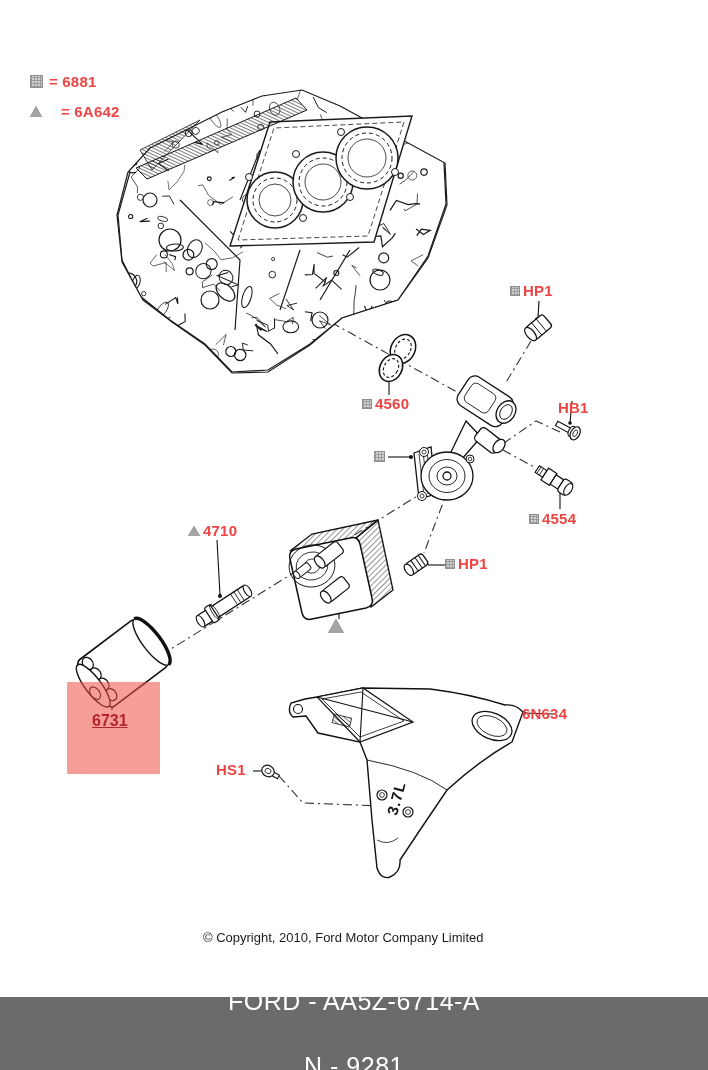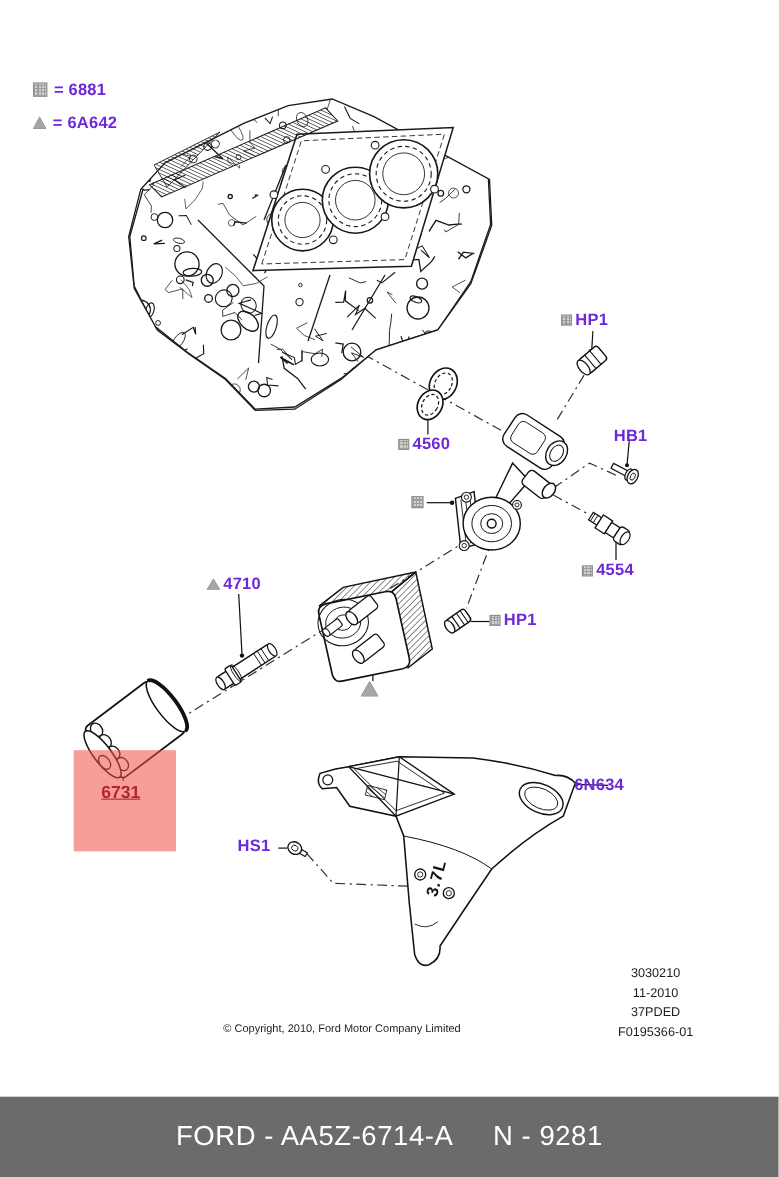--- a/index.html
+++ b/index.html
@@ -1,21 +1,21 @@
 <!DOCTYPE html>
 <html><head>
 <meta charset="utf-8">
 <style>
   html,body{margin:0;padding:0;background:#e8e8e8;}
   .stage{position:relative;width:708px;height:1070px;background:#ffffff;overflow:hidden;
          font-family:"Liberation Sans", sans-serif;}
   svg{position:absolute;left:0;top:0;}
   
   .callout{position:absolute;display:flex;align-items:center;gap:3px;
-           font-weight:bold;font-size:15px;color:#6d28d9;white-space:nowrap;cursor:pointer;}
+           font-weight:bold;font-size:15px;color:#ef4444;white-space:nowrap;cursor:pointer;}
   .callout .txt{letter-spacing:0.2px;}
   
   .sq{display:inline-block;background:
       repeating-linear-gradient(0deg,#9c9c9c 0 1px,transparent 1px 3px),
       repeating-linear-gradient(90deg,#9c9c9c 0 1px,transparent 1px 3px),#d2d2d2;
       border:1px solid #8e8e8e;box-sizing:border-box;}
   .sq.s10{width:10px;height:10px;}
   .sq.s11{width:11px;height:11px;}
   .sq.s13{width:13px;height:13px;}
   
@@ -24,27 +24,27 @@
        filter:drop-shadow(0 0 0.5px #555);}
   .tri.small{border-left-width:6px;border-right-width:6px;border-bottom-width:10px;}
   .tri.big{border-left-width:8.5px;border-right-width:8.5px;border-bottom-width:14px;}
   .marker{position:absolute;}
   
   .hotbox{position:absolute;left:67px;top:682px;width:93px;height:92px;
           background:rgba(238,80,70,0.55);cursor:pointer;}
   .hotlabel{position:absolute;left:92px;top:712px;font-weight:bold;font-size:16px;
             color:#b3262c;cursor:pointer;text-decoration:underline;}
   
-  .copyright{position:absolute;left:203px;top:930px;font-size:10px;color:#1c1c1c;}
+  .copyright{position:absolute;left:203px;top:930px;font-size:13px;color:#1c1c1c;}
   .docblock{position:absolute;left:536px;top:876px;width:120px;text-align:center;
             font-size:11.5px;line-height:18px;color:#1c1c1c;}
   
   .footer{position:absolute;left:0;top:997px;width:708px;height:73px;background:#6b6b6b;
           display:flex;align-items:center;justify-content:center;gap:36px;
-          color:#ffffff;font-size:25px;letter-spacing:0.5px;}
+          color:#ffffff;font-size:25px;letter-spacing:0.5px;flex-direction:column;}
 </style>
 </head>
 <body>
 
 <div class="stage">
 
   <svg id="diagram" width="708" height="997" viewBox="0 0 708 997">
     <defs>
       <pattern id="hatch" width="4" height="4" patternUnits="userSpaceOnUse" patternTransform="rotate(45)">
         <line x1="0" y1="0" x2="0" y2="4" stroke="#2a2a2a" stroke-width="1"></line>
@@ -443,34 +443,34 @@
     </g>
   </svg>
 
   <div class="hotbox"></div>
   <div class="hotlabel">6731</div>
 
   <div class="callout" style="left:30px;top:73px;gap:6px">
     <span class="sq s13"></span>
     <span class="txt">= 6881</span>
   </div>
-  <div class="callout" style="left:30px;top:103px;gap:6px">
+  <div class="callout" style="left:30px;top:103px;gap:19px">
     <span class="tri"></span>
     <span class="txt">= 6A642</span>
   </div>
 
   <div class="callout" style="left:510px;top:282px">
     <span class="sq s10"></span>
     <span class="txt">HP1</span>
   </div>
   <div class="callout" style="left:362px;top:395px">
     <span class="sq s10"></span>
     <span class="txt">4560</span>
   </div>
-  <div class="callout" style="left:558px;top:388px">
+  <div class="callout" style="left:558px;top:399px">
     <span class="txt">HB1</span>
   </div>
   <div class="callout" style="left:529px;top:510px">
     <span class="sq s10"></span>
     <span class="txt">4554</span>
   </div>
   <div class="callout" style="left:445px;top:555px">
     <span class="sq s10"></span>
     <span class="txt">HP1</span>
   </div>
@@ -482,25 +482,19 @@
     <span class="txt">6N634</span>
   </div>
   <div class="callout" style="left:216px;top:761px">
     <span class="txt">HS1</span>
   </div>
 
   <span class="sq s11 marker" style="left:374px;top:451px"></span>
   <span class="tri big marker" style="left:328px;top:619px"></span>
 
   <div class="copyright">© Copyright, 2010, Ford Motor Company Limited</div>
-  <div class="docblock">
-    <div>3030210</div>
-    <div>11-2010</div>
-    <div>37PDED</div>
-    <div>F0195366-01</div>
-  </div>
 
   <div class="footer">
     <span>FORD - AA5Z-6714-A</span>
     <span>N - 9281</span>
   </div>
 
 </div>
 
 </body></html>

